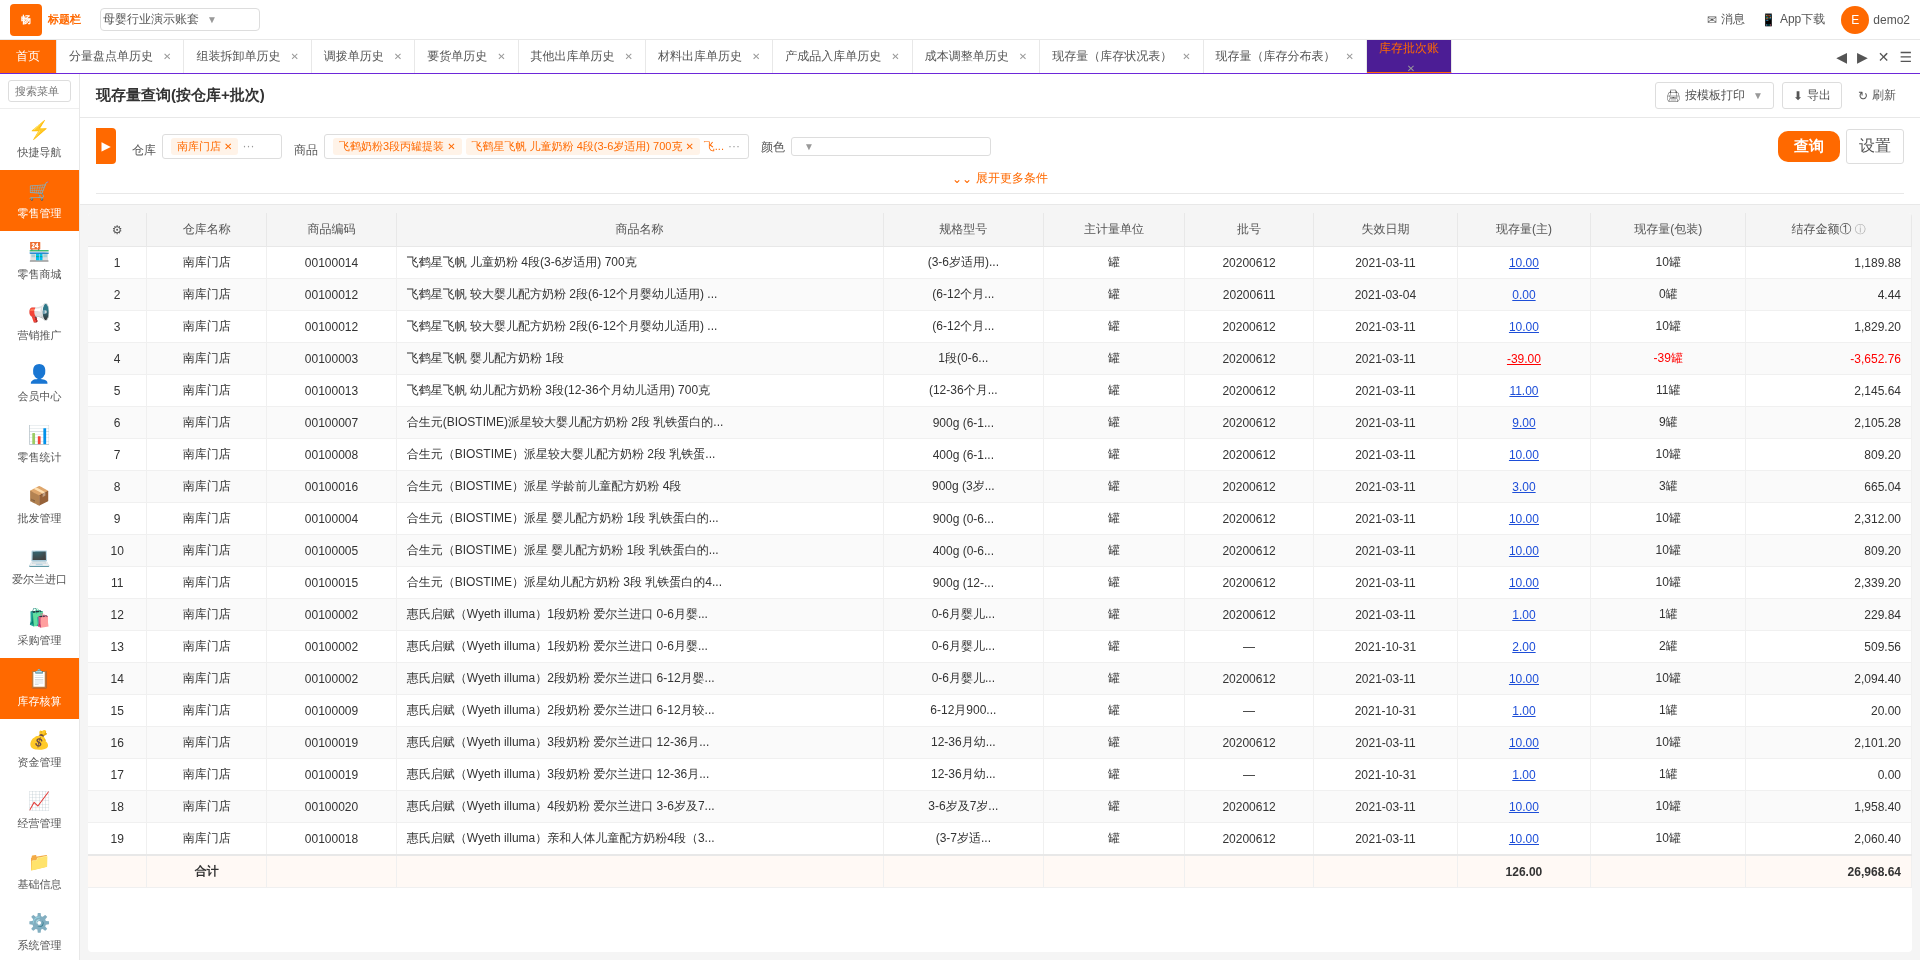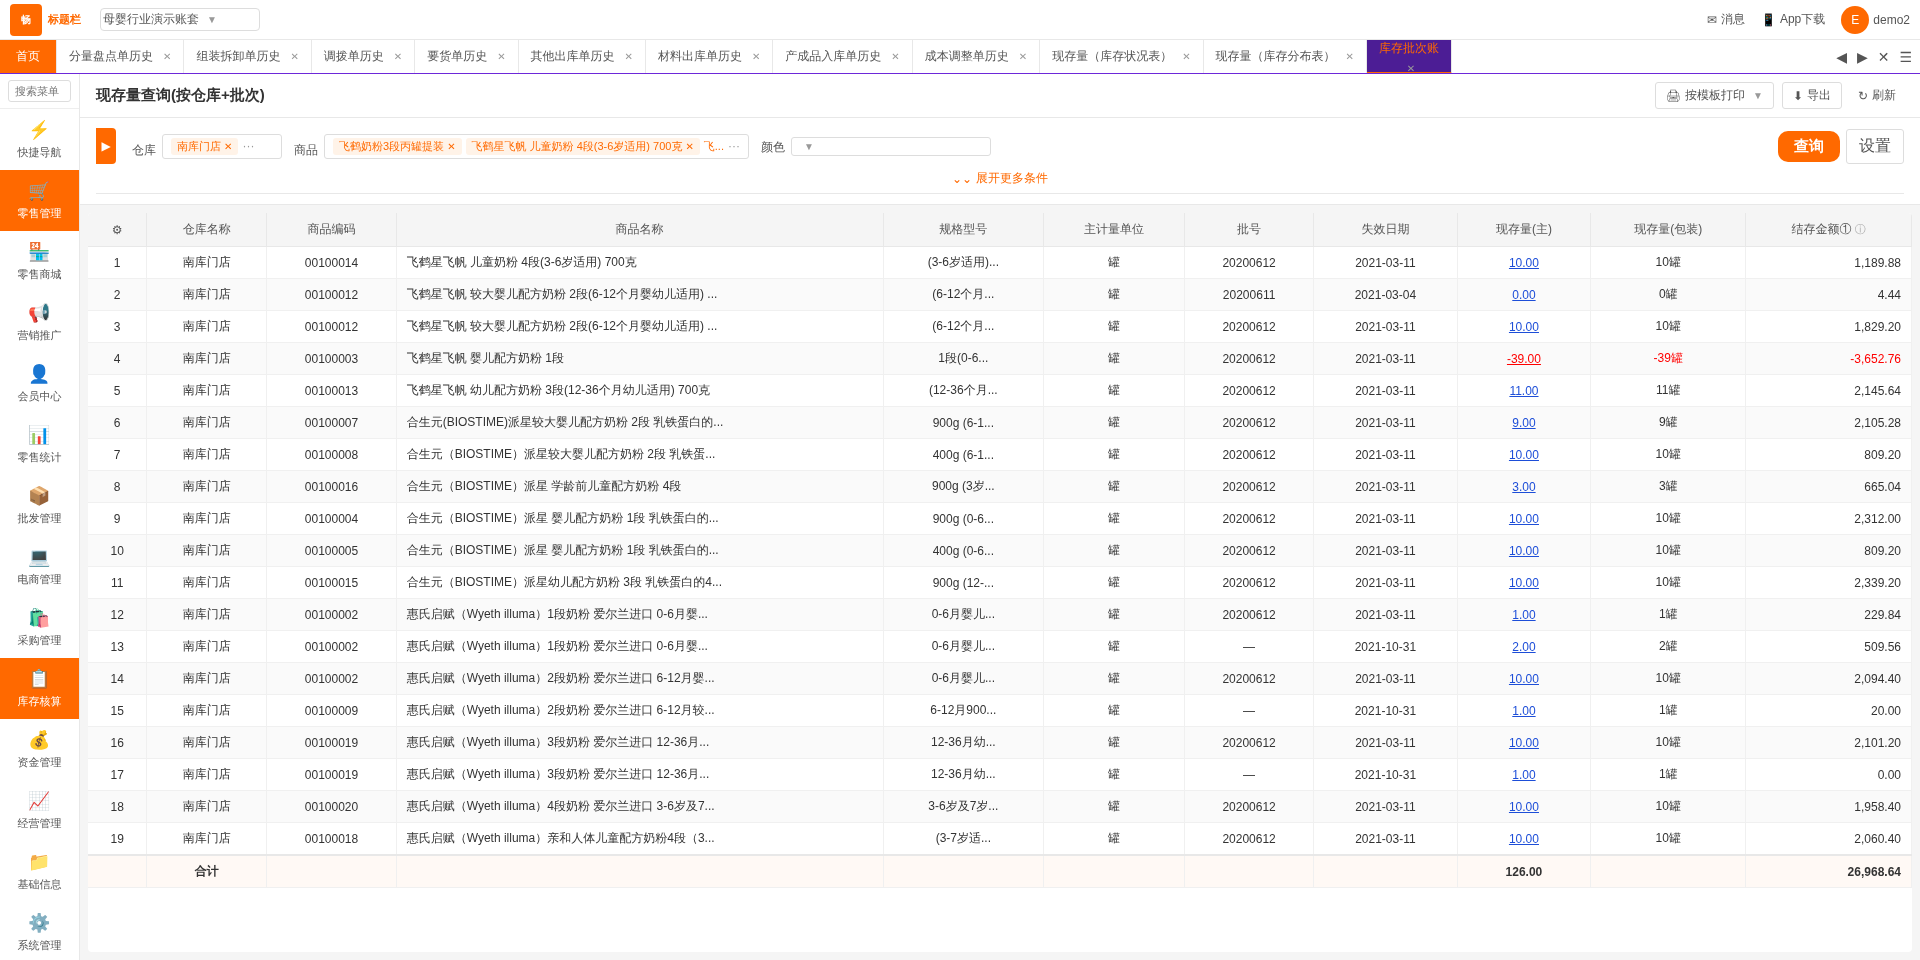--- a/index.html
+++ b/index.html
@@ -210,21 +210,21 @@
     <div class="sidebar-item">
       <span class="sidebar-icon">📊</span>
       <span>零售统计</span>
     </div>
     <div class="sidebar-item">
       <span class="sidebar-icon">📦</span>
       <span>批发管理</span>
     </div>
     <div class="sidebar-item">
       <span class="sidebar-icon">💻</span>
-      <span>电商管理</span>
+      <span>爱尔兰进口</span>
     </div>
     <div class="sidebar-item">
       <span class="sidebar-icon">🛍️</span>
       <span>采购管理</span>
     </div>
     <div class="sidebar-item" style="background:#ff6900;color:#fff;">
       <span class="sidebar-icon">📋</span>
       <span>库存核算</span>
     </div>
     <div class="sidebar-item">

